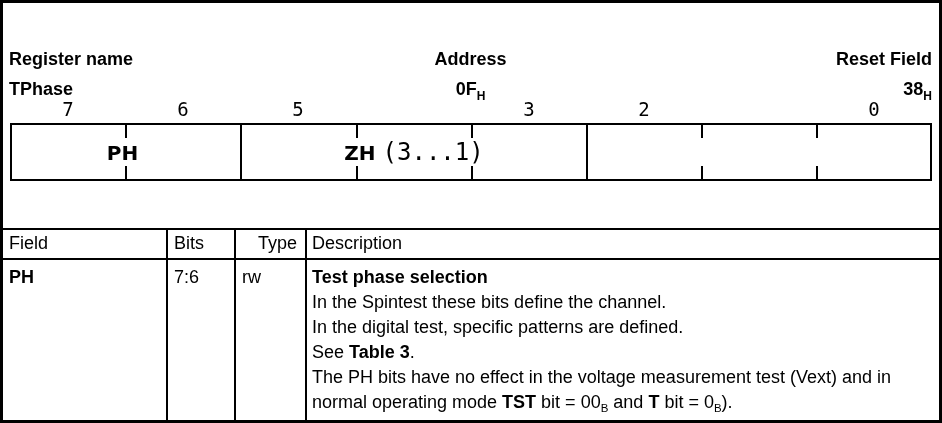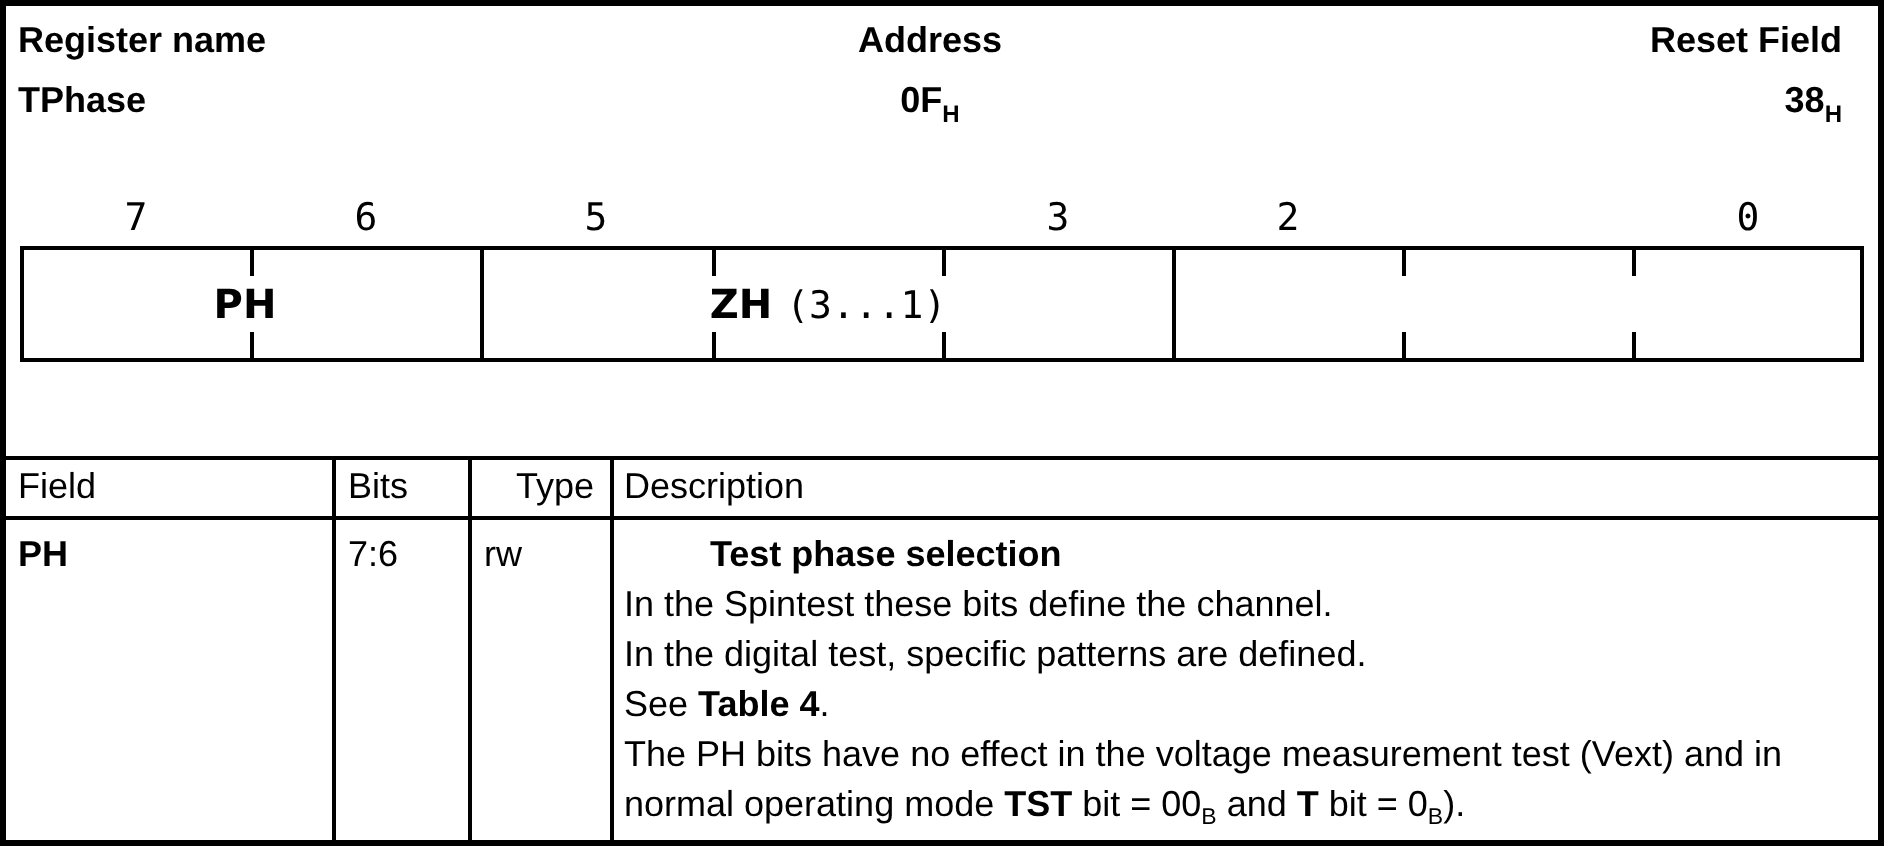--- a/index.html
+++ b/index.html
@@ -7,21 +7,21 @@
     position:relative;
     width:942px;height:423px;
     box-sizing:border-box;
     border:3px solid #000;
     background:#fff;
     color:#000;
     font-family:"Liberation Sans", sans-serif;
     overflow:hidden;
   }
   
-  .hdr-row{position:absolute;left:0;right:12px;height:26px;line-height:26px;font-size:18px;font-weight:bold;}
+  .hdr-row{position:absolute;left:0;right:1px;height:26px;line-height:26px;font-size:18px;font-weight:bold;margin-top:39px;}
   .hdr-left{position:absolute;left:6px;}
   .hdr-center{position:absolute;left:0;right:0;text-align:center;}
   .hdr-right{position:absolute;right:6px;}
   .subH{font-size:12px;font-weight:bold;position:relative;top:5px;letter-spacing:0;}
   
   .bitnum{
     position:absolute;top:94px;width:60px;height:24px;line-height:24px;
     text-align:center;font-family:"DejaVu Sans Mono", monospace;font-size:19px;
   }
   #regbox{
@@ -30,21 +30,21 @@
   }
   .fieldsep{position:absolute;top:0;bottom:0;width:2px;background:#000;}
   .tick{position:absolute;width:2px;height:13px;background:#000;}
   .tick.top{top:0;}
   .tick.bot{bottom:0;}
   .fieldlabel{
     position:absolute;top:0;height:54px;line-height:54px;text-align:center;
     font-family:"DejaVu Sans", sans-serif;font-size:20px;font-weight:bold;
   }
   .fieldrange{
-    font-family:"DejaVu Sans Mono", monospace;font-size:19px;font-weight:normal;
+    font-family:"DejaVu Sans Mono", monospace;font-size:24px;font-weight:normal;
     margin-left:7px;
   }
   
   .hline{position:absolute;left:0;right:0;height:2px;background:#000;}
   .vline{position:absolute;top:225px;bottom:0;width:2px;background:#000;}
   .th{position:absolute;top:227px;height:27px;line-height:27px;font-size:18px;font-weight:normal;}
   .td{position:absolute;top:262px;height:25px;line-height:25px;font-size:18px;}
   .desc{position:absolute;left:309px;top:262px;}
   .desc-line{height:25px;line-height:25px;font-size:18px;white-space:pre;}
   .desc-line b{font-weight:bold;}
@@ -104,22 +104,22 @@
     <span class="th" style="left:6px;">Field</span>
     <span class="th" style="left:171px;">Bits</span>
     <span class="th" style="left:239px;margin-left:16px;">Type</span>
     <span class="th" style="left:309px;">Description</span>
 
     <span class="td" style="left:6px;font-weight:bold;">PH</span>
     <span class="td" style="left:171px;">7:6</span>
     <span class="td" style="left:239px;">rw</span>
 
     <div class="desc">
-      <div class="desc-line" style="font-weight:bold;margin-left:43px;">Test phase selection</div>
+      <div class="desc-line" style="font-weight:bold;">Test phase selection</div>
       <div class="desc-line">In the Spintest these bits define the channel.</div>
       <div class="desc-line">In the digital test, specific patterns are defined.</div>
-      <div class="desc-line"><span>See </span><b>Table 4</b><span>.</span></div>
+      <div class="desc-line"><span>See </span><b>Table 3</b><span>.</span></div>
       <div class="desc-line">The PH bits have no effect in the voltage measurement test (Vext) and in</div>
       <div class="desc-line"><span>normal operating mode </span><b>TST</b><span> bit = 00</span><span class="subB">B</span><span> and </span><b>T</b><span> bit = 0</span><span class="subB">B</span><span>).</span></div>
     </div>
   </div>
 
 </div>
 
 </body></html>

